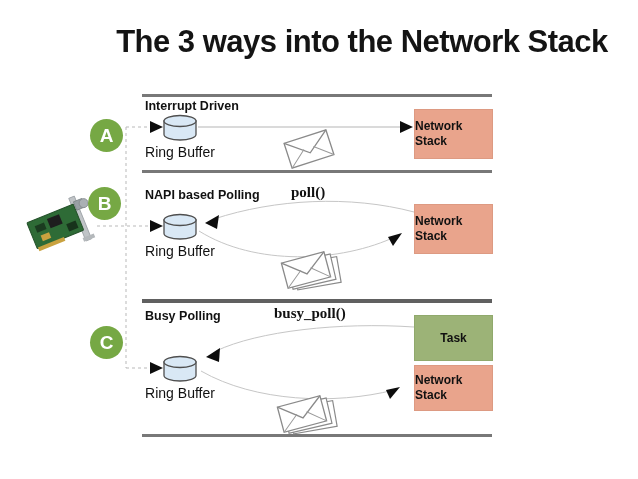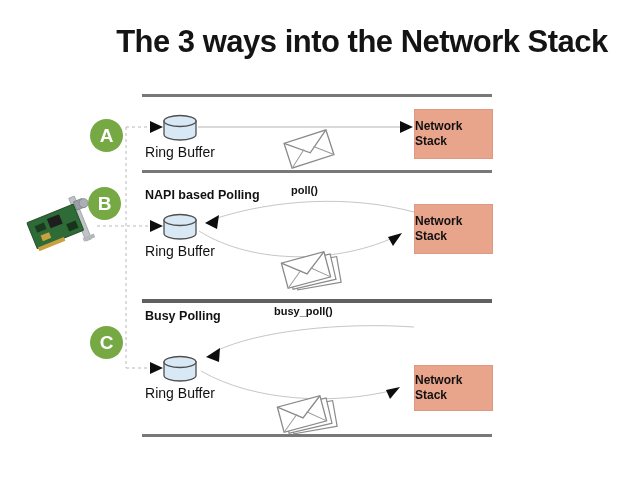--- a/index.html
+++ b/index.html
@@ -7,22 +7,22 @@
          font-family:"Liberation Sans",sans-serif;}
   .title{position:absolute;top:24px;left:0;width:638px;text-align:center;
          font-size:31px;font-weight:bold;color:#141414;letter-spacing:-0.5px;padding-left:43px;}
   .sep{position:absolute;left:142px;width:350px;height:3px;background:#787878;}
   .sep.thick{height:4px;background:#606060;}
   .layer{position:absolute;left:0;top:0;width:638px;height:479px;pointer-events:none;}
   .badge{position:absolute;width:33px;height:33px;border-radius:50%;background:#76a844;
          color:#fff;font-weight:bold;font-size:19px;display:flex;align-items:center;
          justify-content:center;}
   .seclabel{position:absolute;font-size:12.5px;font-weight:bold;color:#111;white-space:nowrap;}
-  .calllabel{position:absolute;font-family:Liberation Sans, sans-serif;
-         font-size:11px;font-weight:bold;color:#111;white-space:nowrap;}
+  .calllabel{position:absolute;font-family:Liberation Serif, serif;
+         font-size:15px;font-weight:bold;color:#111;white-space:nowrap;}
   .cyl{position:absolute;width:36px;height:28px;}
   .rblabel{position:absolute;width:80px;text-align:center;font-size:14px;font-weight:normal;color:#111;}
   .box{position:absolute;left:414px;width:77px;display:flex;align-items:center;justify-content:center;
        font-size:12px;font-weight:bold;color:#111;line-height:1.25;}
   .box.salmon{background:#e9a48c;border:1px solid #dd9a82;}
   .box.green{background:#9cb377;border:1px solid #90a96c;}
   .h48{height:48px;} .h44{height:44px;}
 </style>
 </head>
 <body>
@@ -101,20 +101,21 @@
       <rect x="17" y="-17" width="9" height="9" fill="#98a0a5" stroke="#7d8488" stroke-width="0.8"></rect>
       <circle cx="26" cy="-12" r="4.5" fill="#aab0b4" stroke="#848a8e" stroke-width="0.8"></circle>
       <rect x="12" y="20" width="12" height="4" fill="#b4b8bb"></rect>
     </g>
   </svg>
 
   <div class="badge" style="left:90px;top:119px;">A</div>
   <div class="badge" style="left:88px;top:187px;">B</div>
   <div class="badge" style="left:90px;top:326px;">C</div>
 
+  <div class="seclabel" style="left:145px;top:99px;">Interrupt Driven</div>
   <div class="seclabel" style="left:145px;top:188px;">NAPI based Polling</div>
   <div class="seclabel" style="left:145px;top:309px;">Busy Polling</div>
 
   <div class="calllabel" style="left:291px;top:184px;">poll()</div>
   <div class="calllabel" style="left:274px;top:305px;">busy_poll()</div>
 
   <svg class="cyl" style="left:162px;top:114px;" viewBox="0 0 36 28">
     <path d="M2,7 L2,20.5 A16,5.5 0 0 0 34,20.5 L34,7 Z" fill="#d9e8f5" stroke="#4f4f4f" stroke-width="1.3"></path>
     <ellipse cx="18" cy="7" rx="16" ry="5.5" fill="#d9e8f5" stroke="#4f4f4f" stroke-width="1.3"></ellipse>
   </svg>
@@ -127,15 +128,16 @@
   <div class="rblabel" style="left:140px;top:243px;">Ring Buffer</div>
 
   <svg class="cyl" style="left:162px;top:355px;" viewBox="0 0 36 28">
     <path d="M2,7 L2,20.5 A16,5.5 0 0 0 34,20.5 L34,7 Z" fill="#d9e8f5" stroke="#4f4f4f" stroke-width="1.3"></path>
     <ellipse cx="18" cy="7" rx="16" ry="5.5" fill="#d9e8f5" stroke="#4f4f4f" stroke-width="1.3"></ellipse>
   </svg>
   <div class="rblabel" style="left:140px;top:385px;">Ring Buffer</div>
 
   <div class="box salmon h48" style="top:109px;">Network Stack</div>
   <div class="box salmon h48" style="top:204px;">Network Stack</div>
+  <div class="box green h44" style="top:315px;">Task</div>
   <div class="box salmon h44" style="top:365px;">Network Stack</div>
 
 </div>
 
 </body></html>

